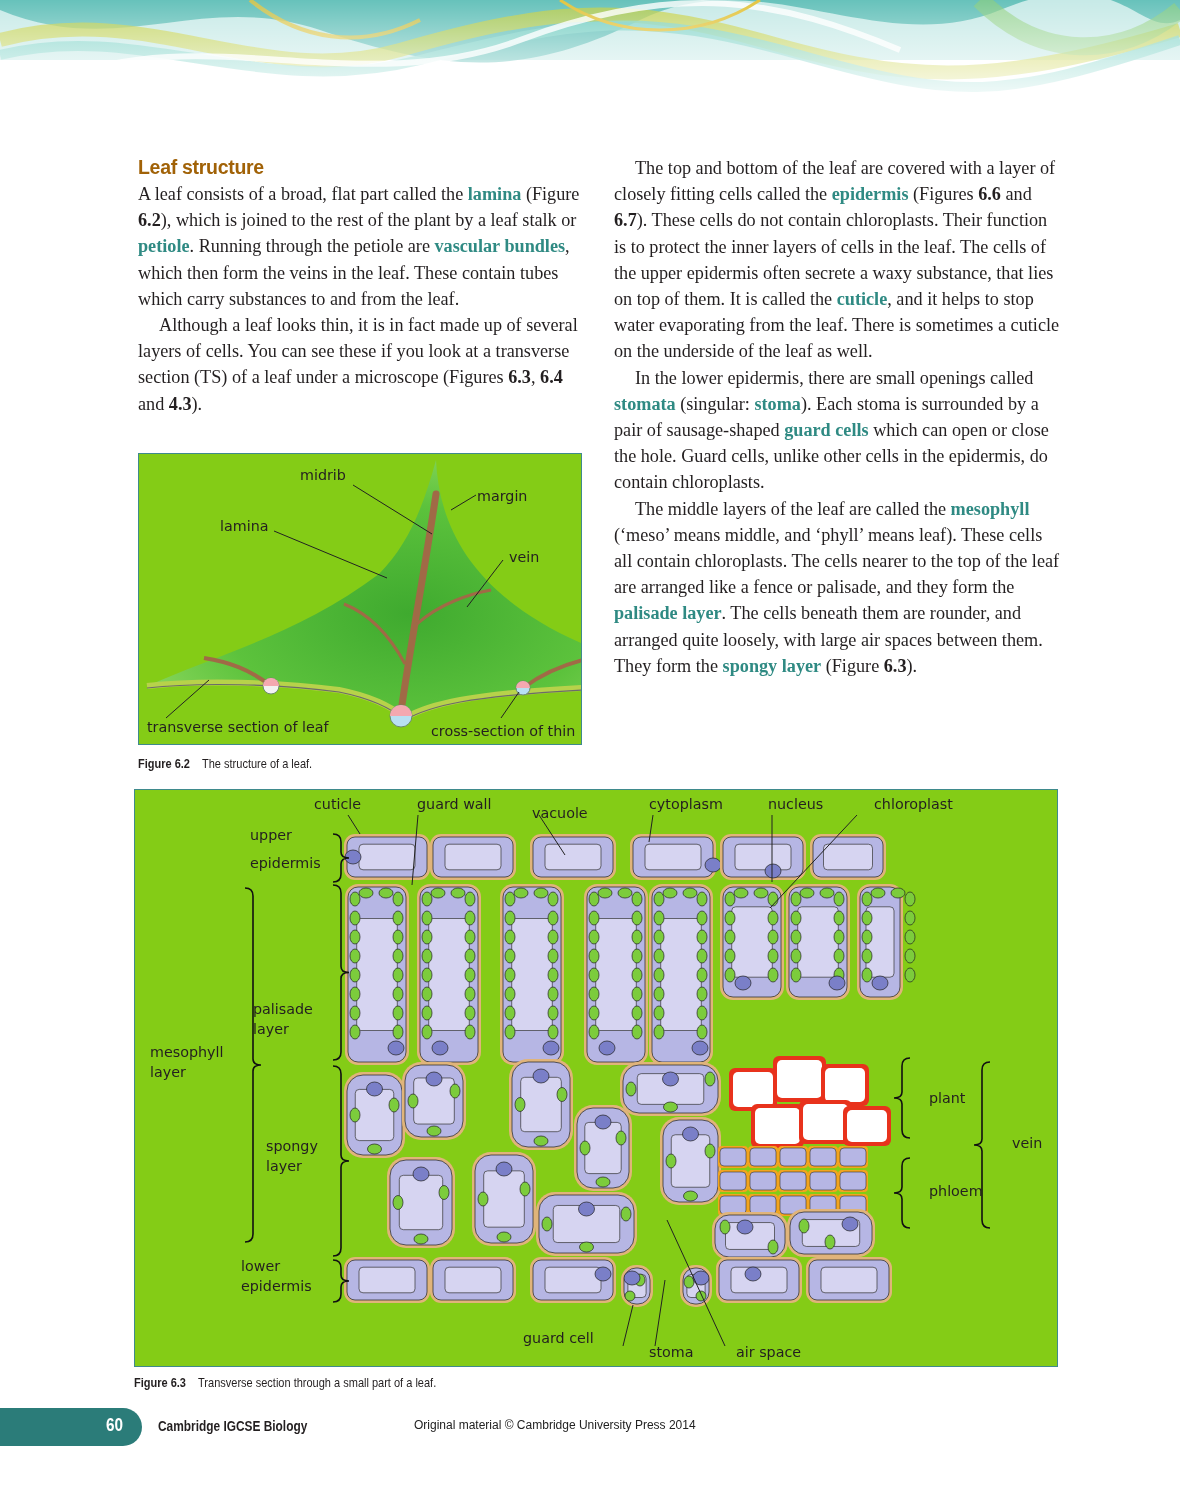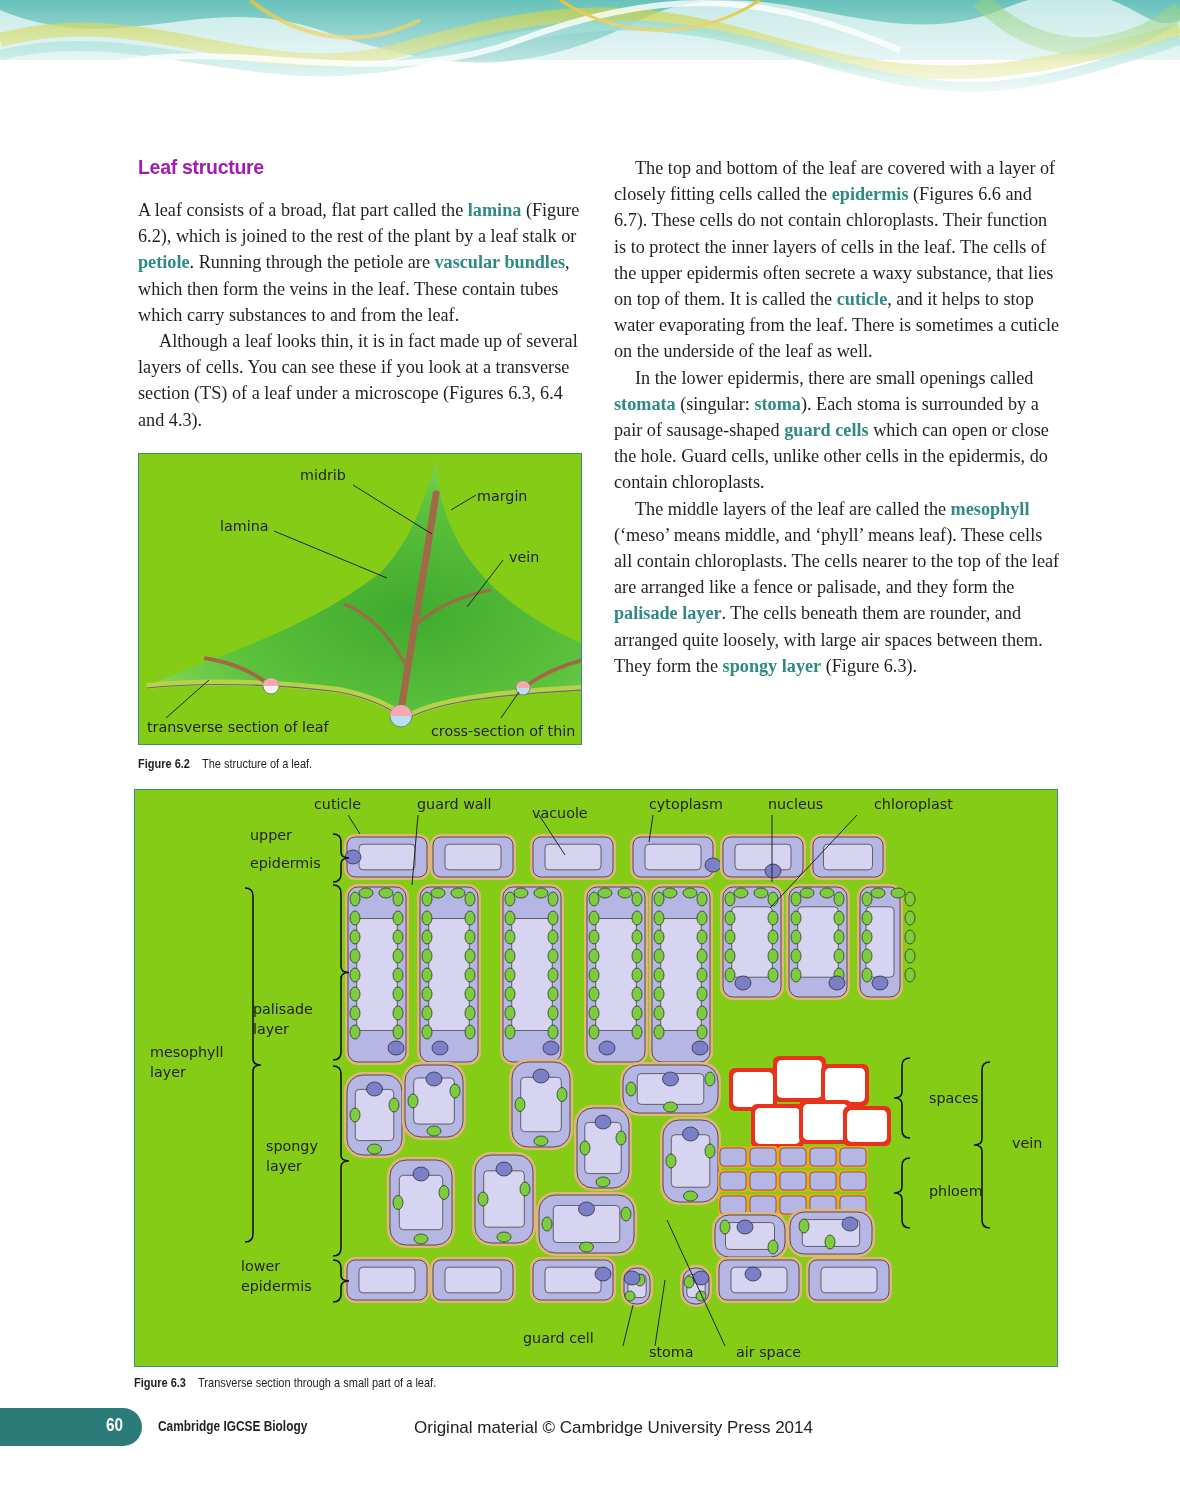--- a/index.html
+++ b/index.html
@@ -5,41 +5,41 @@
   * { box-sizing: border-box; margin: 0; padding: 0; }
   html, body { width: 1180px; height: 1499px; background: #ffffff; overflow: hidden; }
   body { position: relative; font-family: "Liberation Serif", "DejaVu Serif", serif; color: #231f20; }
 
   .header-art { position: absolute; left: 0; top: 0; width: 1180px; height: 130px; }
 
   .col { position: absolute; font-size: 18.2px; line-height: 26.2px; }
   .col-left { left: 138px; top: 155px; width: 450px; }
   .col-right { left: 614px; top: 155px; width: 446px; }
 
-  .section-heading { font-family: "Liberation Sans", "DejaVu Sans", sans-serif; font-weight: bold; color: #a21caf; font-size: 19.5px; line-height: 24px; letter-spacing: -0.3px; margin-bottom: 18px; }
+  .section-heading { font-family: "Liberation Sans", "DejaVu Sans", sans-serif; font-weight: bold; color: #a16207; font-size: 19.5px; line-height: 24px; letter-spacing: -0.3px; margin-bottom: 2px; }
   .para { text-align: left; }
   .para.indent { text-indent: 21px; }
   .kw { color: #2f8a83; font-weight: bold; }
-  .ref { font-weight: normal; }
+  .ref { font-weight: bold; }
 
   .fig-box { position: absolute; border: 1.3px solid #3f8a8c; background: #84cc16; }
   .fig62 { left: 138px; top: 453px; width: 444px; height: 292px; overflow: hidden; }
   .fig63 { left: 134px; top: 789px; width: 924px; height: 578px; overflow: hidden; }
 
   .fig-label { position: absolute; font-family: "DejaVu Sans", "Liberation Sans", sans-serif; font-size: 14.3px; color: #231f20; line-height: 18px; white-space: nowrap; }
 
   .caption { position: absolute; font-family: "Liberation Sans", "DejaVu Sans", sans-serif; font-size: 12.8px; color: #231f20; transform: scaleX(0.86); transform-origin: left center; white-space: nowrap; }
   .caption .num { font-weight: bold; margin-right: 14px; }
   .cap62 { left: 138px; top: 756px; }
   .cap63 { left: 134px; top: 1375px; }
 
   .footer-tab { position: absolute; left: 0; top: 1408px; width: 142px; height: 38px; background: #2b7c79; border-radius: 0 19px 19px 0; }
   .footer-page { position: absolute; left: 106px; top: 1415px; color: #fff; font-family: "Liberation Sans", sans-serif; font-weight: bold; font-size: 18px; transform: scaleX(0.85); transform-origin: left; }
   .footer-book { position: absolute; left: 158px; top: 1418px; font-family: "Liberation Sans", sans-serif; font-weight: bold; font-size: 14.5px; transform: scaleX(0.82); transform-origin: left; white-space: nowrap; }
-  .footer-copy { position: absolute; left: 414px; top: 1418px; font-family: "Liberation Sans", sans-serif; font-size: 17px; white-space: nowrap; color: #222; }
+  .footer-copy { position: absolute; left: 414px; top: 1418px; font-family: "Liberation Sans", sans-serif; font-size: 12px; white-space: nowrap; color: #222; }
 </style>
 </head>
 <body>
 
 <svg class="header-art" viewBox="0 0 1180 130" preserveAspectRatio="none">
   <defs>
     <linearGradient id="fade" x1="0" y1="0" x2="0" y2="1">
       <stop offset="0" stop-color="#fff" stop-opacity="0"></stop>
       <stop offset="0.85" stop-color="#fff" stop-opacity="1"></stop>
     </linearGradient>
@@ -465,21 +465,21 @@
   <span class="fig-label" style="left:115px;top:64px">epidermis</span>
   <span class="fig-label" style="left:118px;top:210px">palisade</span>
   <span class="fig-label" style="left:118px;top:230px">layer</span>
   <span class="fig-label" style="left:15px;top:253px">mesophyll</span>
   <span class="fig-label" style="left:15px;top:273px">layer</span>
   <span class="fig-label" style="left:131px;top:347px">spongy</span>
   <span class="fig-label" style="left:131px;top:367px">layer</span>
   <span class="fig-label" style="left:106px;top:467px">lower</span>
   <span class="fig-label" style="left:106px;top:487px">epidermis</span>
 
-  <span class="fig-label" style="left:794px;top:299px">spaces</span>
+  <span class="fig-label" style="left:794px;top:299px">plant</span>
   <span class="fig-label" style="left:794px;top:392px">phloem</span>
   <span class="fig-label" style="left:877px;top:344px">vein</span>
 
   <span class="fig-label" style="left:388px;top:539px">guard cell</span>
   <span class="fig-label" style="left:514px;top:553px">stoma</span>
   <span class="fig-label" style="left:601px;top:553px">air space</span>
 </div>
 <div class="caption cap63">
   <span class="num">Figure 6.3</span><span>Transverse section through a small part of a leaf.</span>
 </div>

